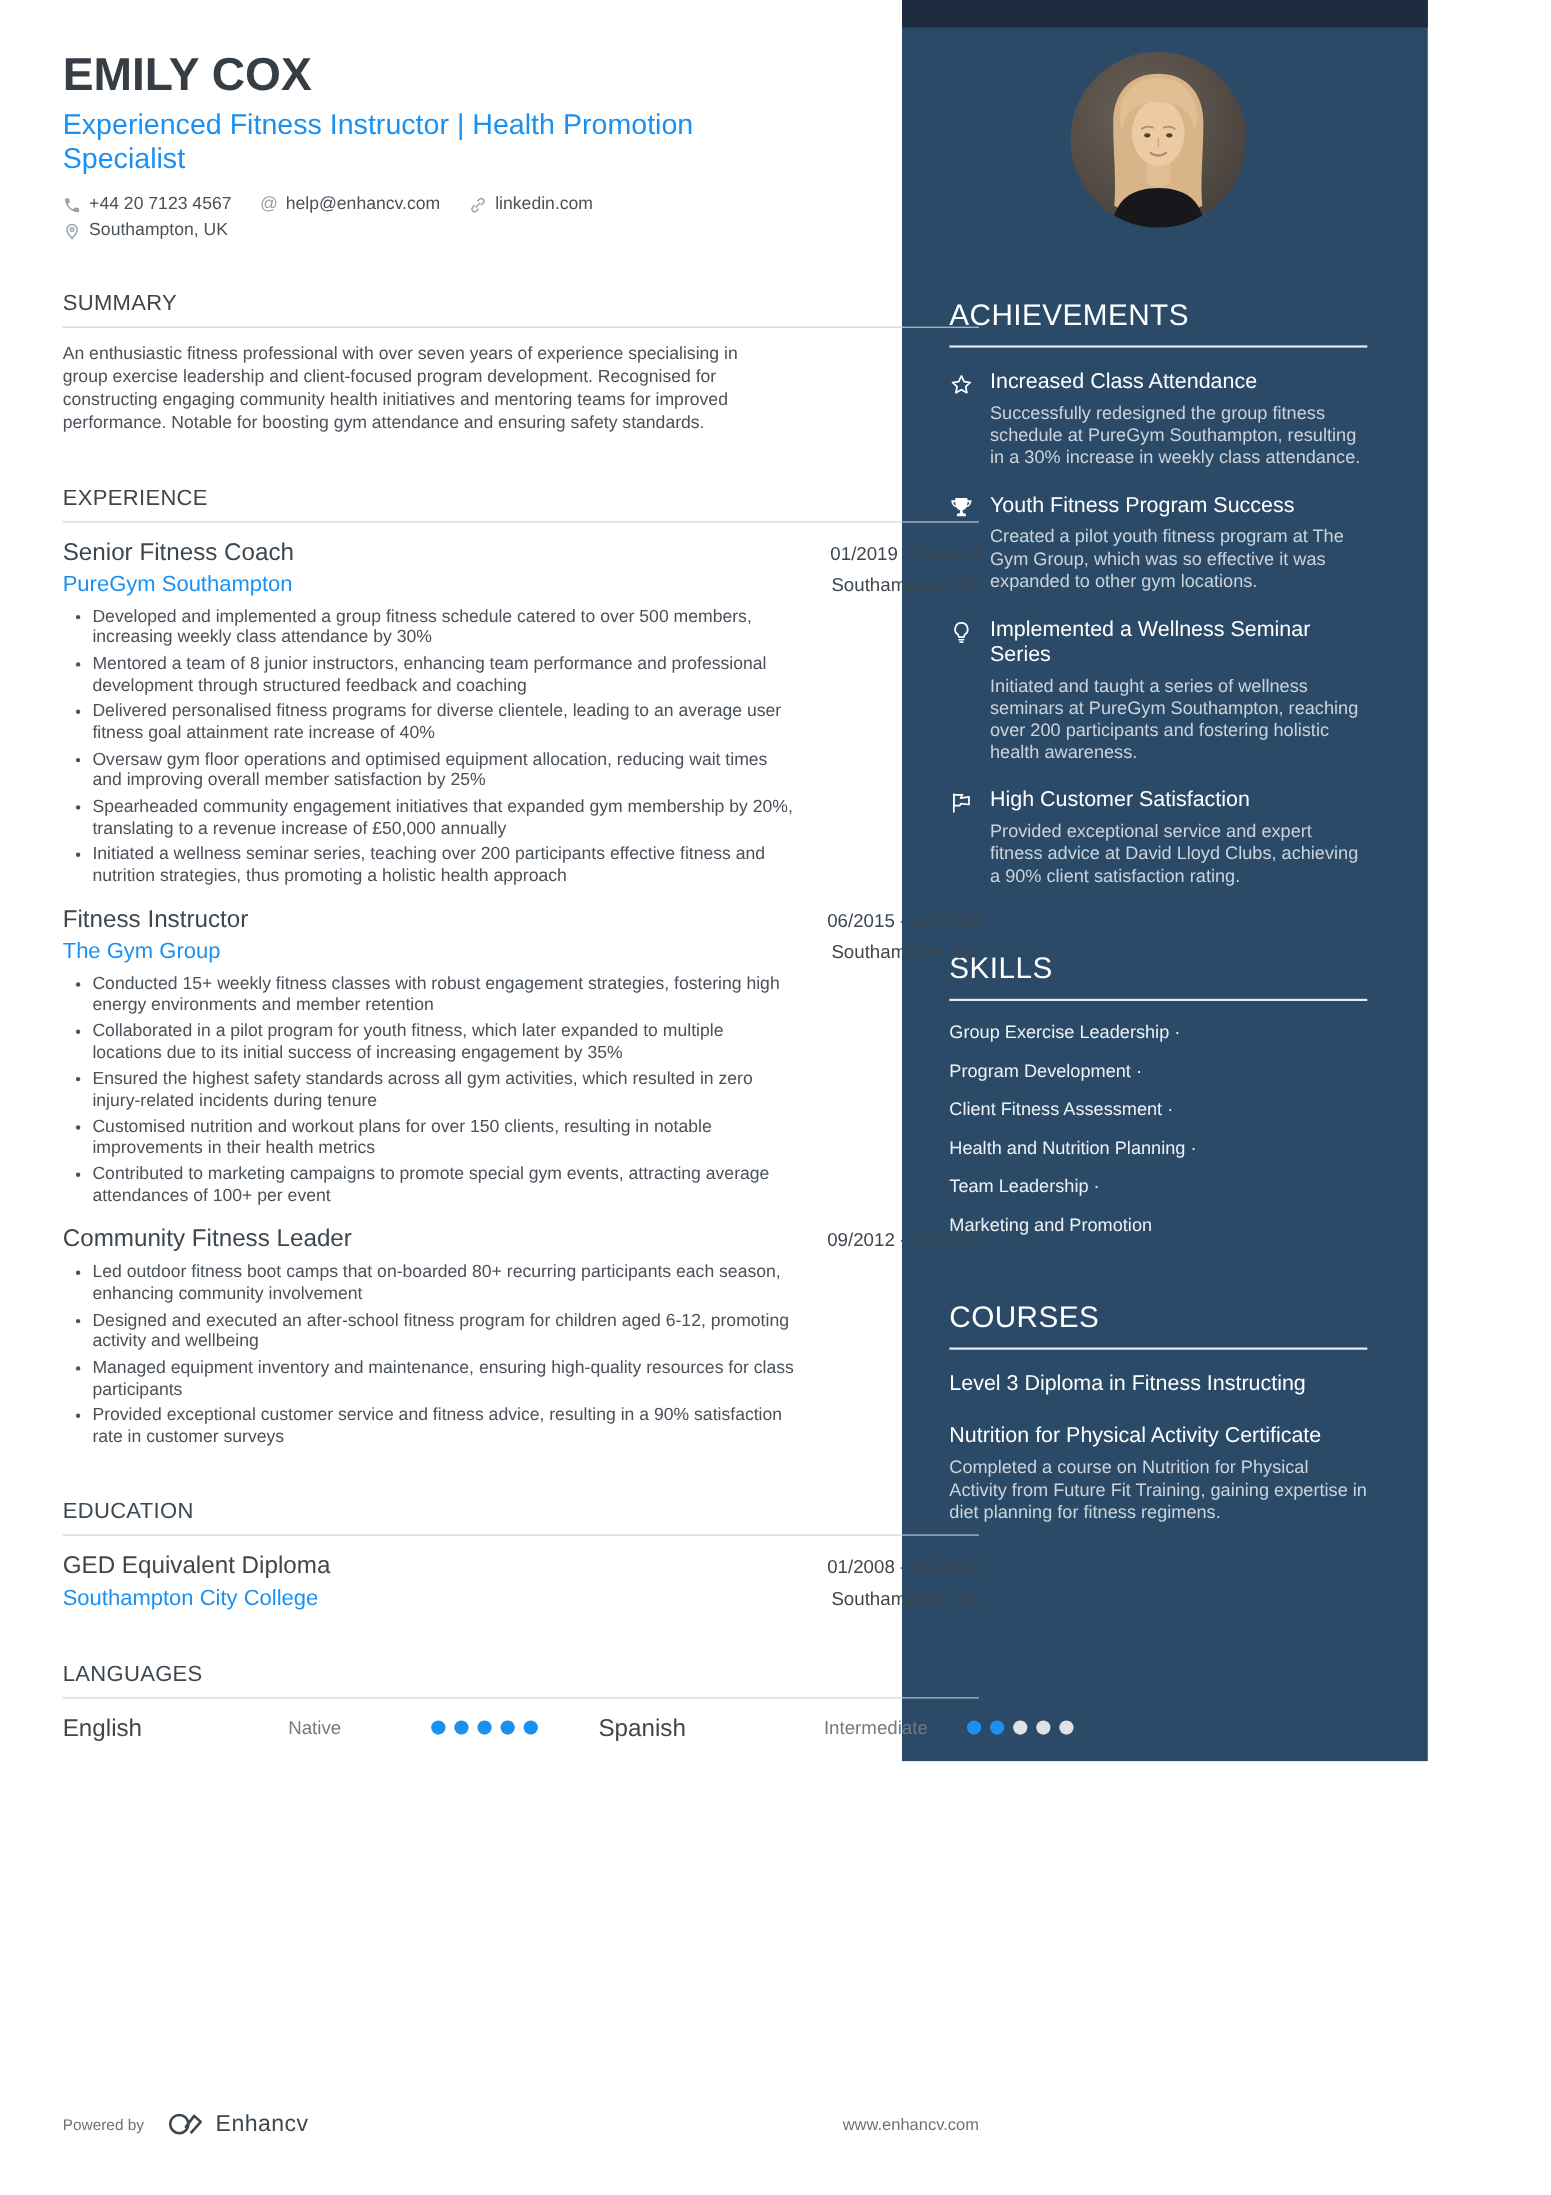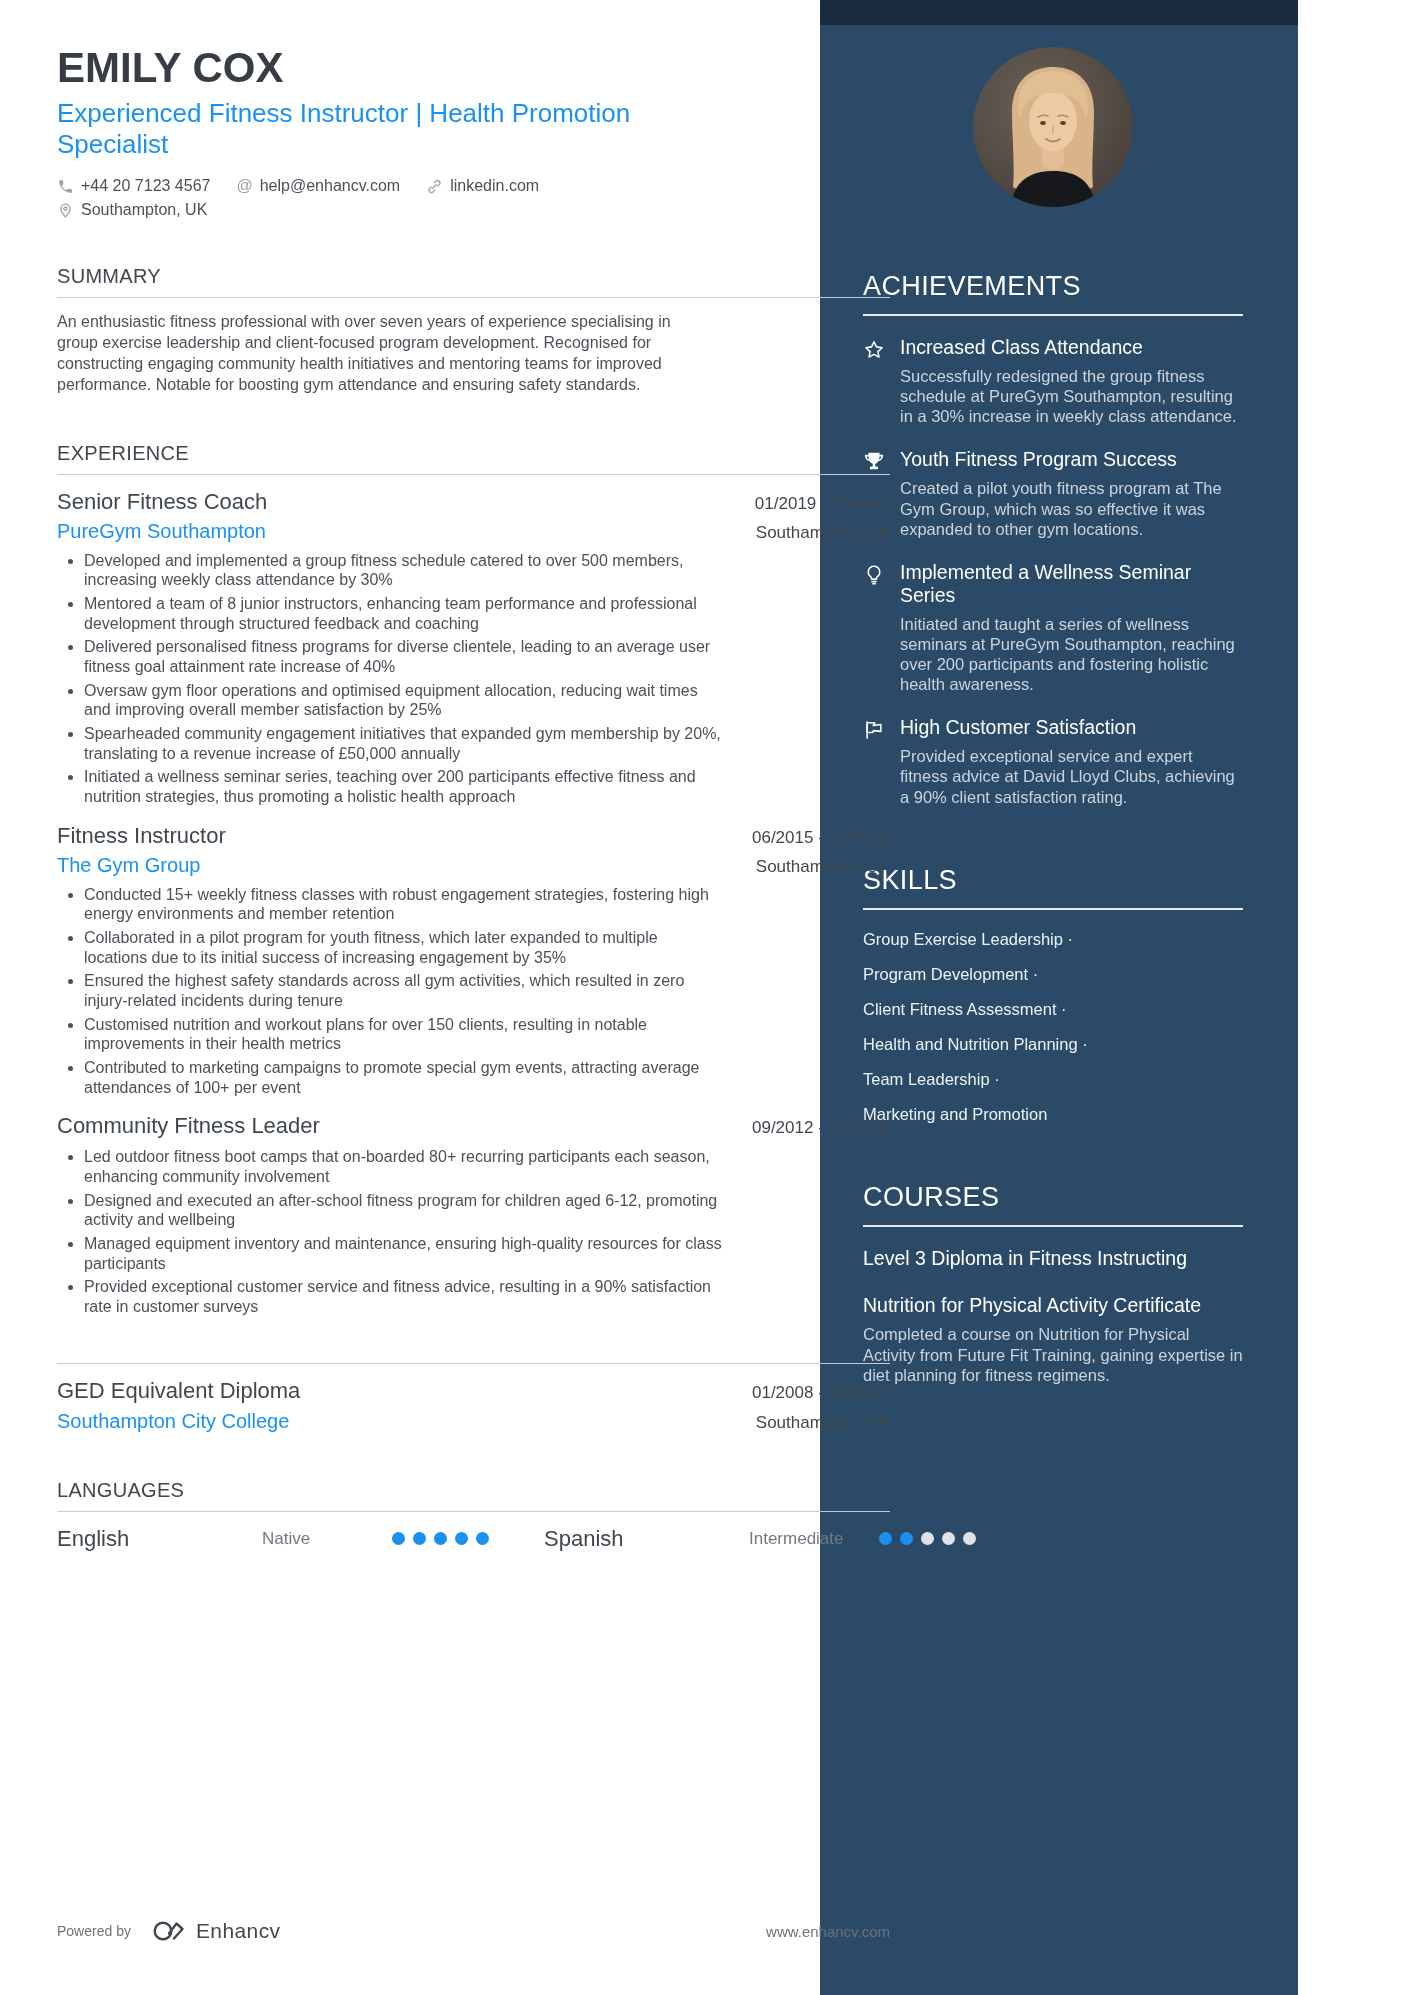--- a/index.html
+++ b/index.html
@@ -52,21 +52,21 @@
   .dot.on { background:#1a91f0; }
 
   .footer { position:absolute; left:57px; bottom:52px; width:833px; display:flex; align-items:center; }
   .powered-by { font-size:14px; color:#6a737b; }
   .brand-logo { width:34px; height:24px; color:#3f474e; margin:0 9px 0 22px; }
   .brand-logo svg { width:34px; height:24px; }
   .brand-name { font-size:21px; color:#3f474e; font-weight:500; letter-spacing:0.4px; }
   .footer-site { margin-left:auto; font-size:15px; color:#6a737b; }
 
   
-  .sidebar { width:478px; height:1995px; background:#2a4a68; color:#fff; display:flex; flex-direction:column; }
+  .sidebar { width:478px; height:1601px; background:#2a4a68; color:#fff; display:flex; flex-direction:column; }
   .top-strip { height:25px; background:#1d2b3e; width:100%; flex:none; }
   .sidebar-content { padding:22px 55px 40px 43px; }
   .avatar { width:160px; height:160px; border-radius:50%; overflow:hidden; margin:0 auto; display:block; }
   .side-section { margin-top:58px; }
   .side-section.first { margin-top:64px; }
   .side-heading { margin:0; font-size:27px; font-weight:400; color:#ffffff; letter-spacing:0.4px; }
   .side-rule { border:none; height:2px; background:#e8ecef; margin:12px 0 20px 0; }
 
   .ach-item { display:flex; gap:13px; margin-bottom:22px; }
   .ach-icon { flex:none; width:24px; padding-top:3px; color:#ffffff; }
@@ -181,20 +181,21 @@
                 <li>Led outdoor fitness boot camps that on-boarded 80+ recurring participants each season, enhancing community involvement</li>
                 <li>Designed and executed an after-school fitness program for children aged 6-12, promoting activity and wellbeing</li>
                 <li>Managed equipment inventory and maintenance, ensuring high-quality resources for class participants</li>
                 <li>Provided exceptional customer service and fitness advice, resulting in a 90% satisfaction rate in customer surveys</li>
               </ul>
   </div>
           </div>
       </section>
 
       <section class="section">
+        <h3 class="section-heading">EDUCATION</h3>
         <hr class="rule">
         <div class="row-split">
           <span class="edu-degree">GED Equivalent Diploma</span>
           <span class="job-dates">01/2008 - 01/2010</span>
         </div>
         <div class="row-split">
           <span class="edu-school">Southampton City College</span>
           <span class="job-location">Southampton, UK</span>
         </div>
       </section>

